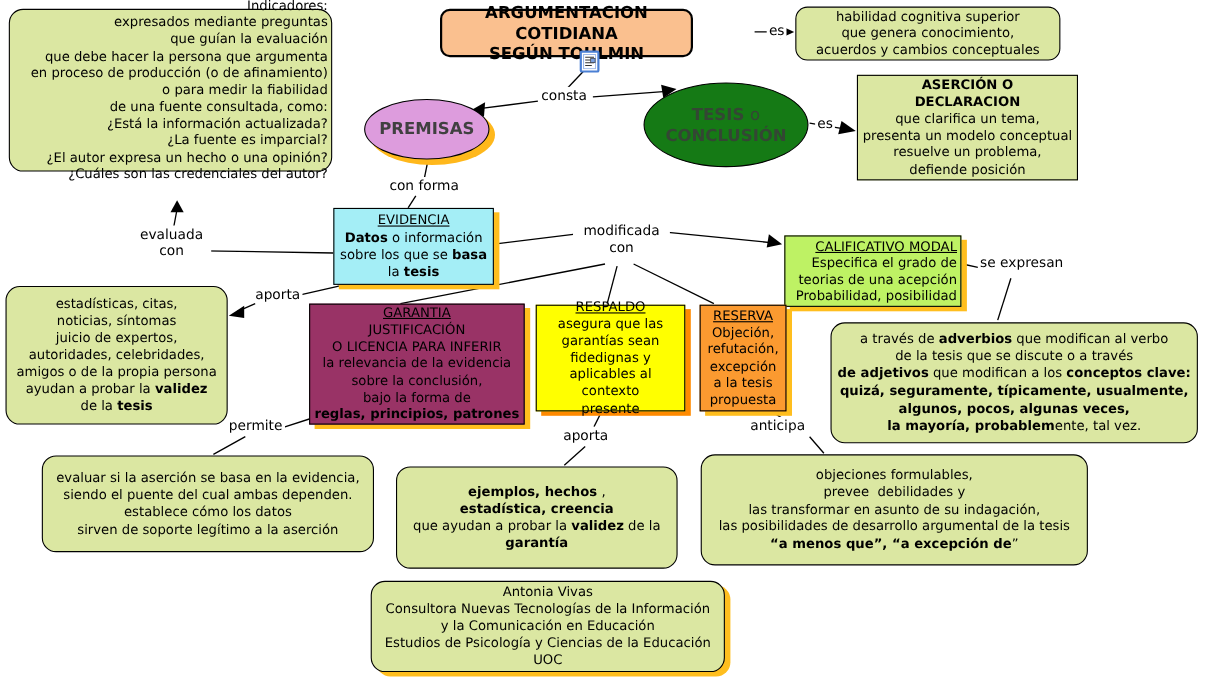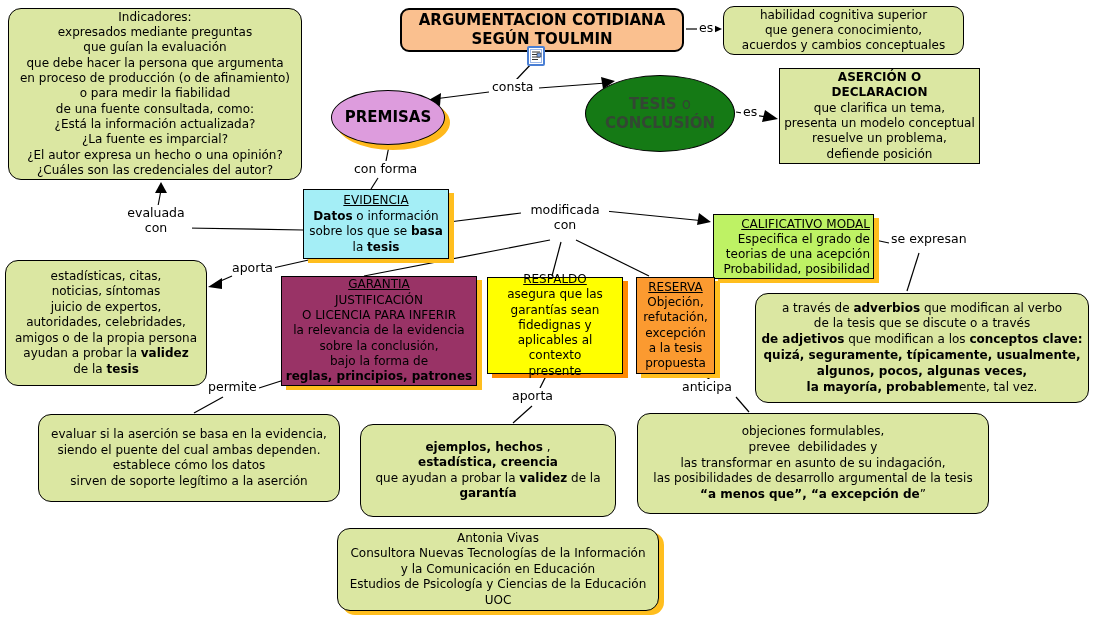--- a/index.html
+++ b/index.html
@@ -11,26 +11,26 @@
   .node .ln{white-space:pre-wrap;}
   .green{background:#dbe7a2;}
   .round{border:1px solid #000;border-radius:13px;}
   .rect{border:1.5px solid #000;}
   .shadow-y{box-shadow:5px 4px 0 #ffbe1e;}
   .shadow-o{box-shadow:5px 4px 0 #ff8a00;}
   .ellipse{border-radius:50%;align-items:center;border:1.5px solid #000;font-weight:bold;}
   .link-label{position:absolute;z-index:3;background:#fff;font-size:12.5px;line-height:15px;
               text-align:center;white-space:pre-line;padding:0 2px;}
 
-  #n-indicadores{left:8px;top:8px;width:294px;height:172px;line-height:15.3px;}
-  #n-title{left:400px;top:8px;width:284px;height:44px;background:#fac08f;border:2px solid #000;
+  #n-indicadores{left:8px;top:8px;width:294px;height:148px;line-height:15.3px;align-items:flex-end;}
+  #n-title{left:400px;top:8px;width:230px;height:44px;background:#fac08f;border:2px solid #000;
            border-radius:9px;font-weight:bold;font-size:15px;line-height:19px;}
   #n-habilidad{left:723px;top:6px;width:241px;height:49px;border-radius:11px;line-height:15px;}
   #n-asercion{left:779px;top:68px;width:201px;height:96px;border:1px solid #000;line-height:15.3px;}
-  #n-premisas{left:331px;top:90px;width:114px;height:55px;background:#dd9cdd;color:#000000;
+  #n-premisas{left:331px;top:90px;width:114px;height:55px;background:#dd9cdd;color:#404040;
               font-size:15px;box-shadow:5px 5px 0 #ffb81c;}
   #n-tesis{left:585px;top:75px;width:150px;height:77px;background:#157a15;color:#344634;
            font-size:15px;line-height:19px;border-radius:50%;border:1.5px solid #000;}
   #n-evidencia{left:303px;top:189px;width:146px;height:70px;background:#a4eef6;}
   #n-calificativo{left:713px;top:214px;width:161px;height:65px;background:#bef264;line-height:15px;align-items:flex-end;}
   #n-estadisticas{left:5px;top:260px;width:202px;height:126px;}
   #n-garantia{left:281px;top:276px;width:196px;height:110px;background:#993366;line-height:15.3px;}
   #n-respaldo{left:487px;top:277px;width:136px;height:97px;background:#ffff00;line-height:15.3px;}
   #n-reserva{left:636px;top:277px;width:79px;height:97px;background:#fb9a30;line-height:15.3px;}
   #n-adverbios{left:755px;top:293px;width:334px;height:110px;line-height:15.8px;}

